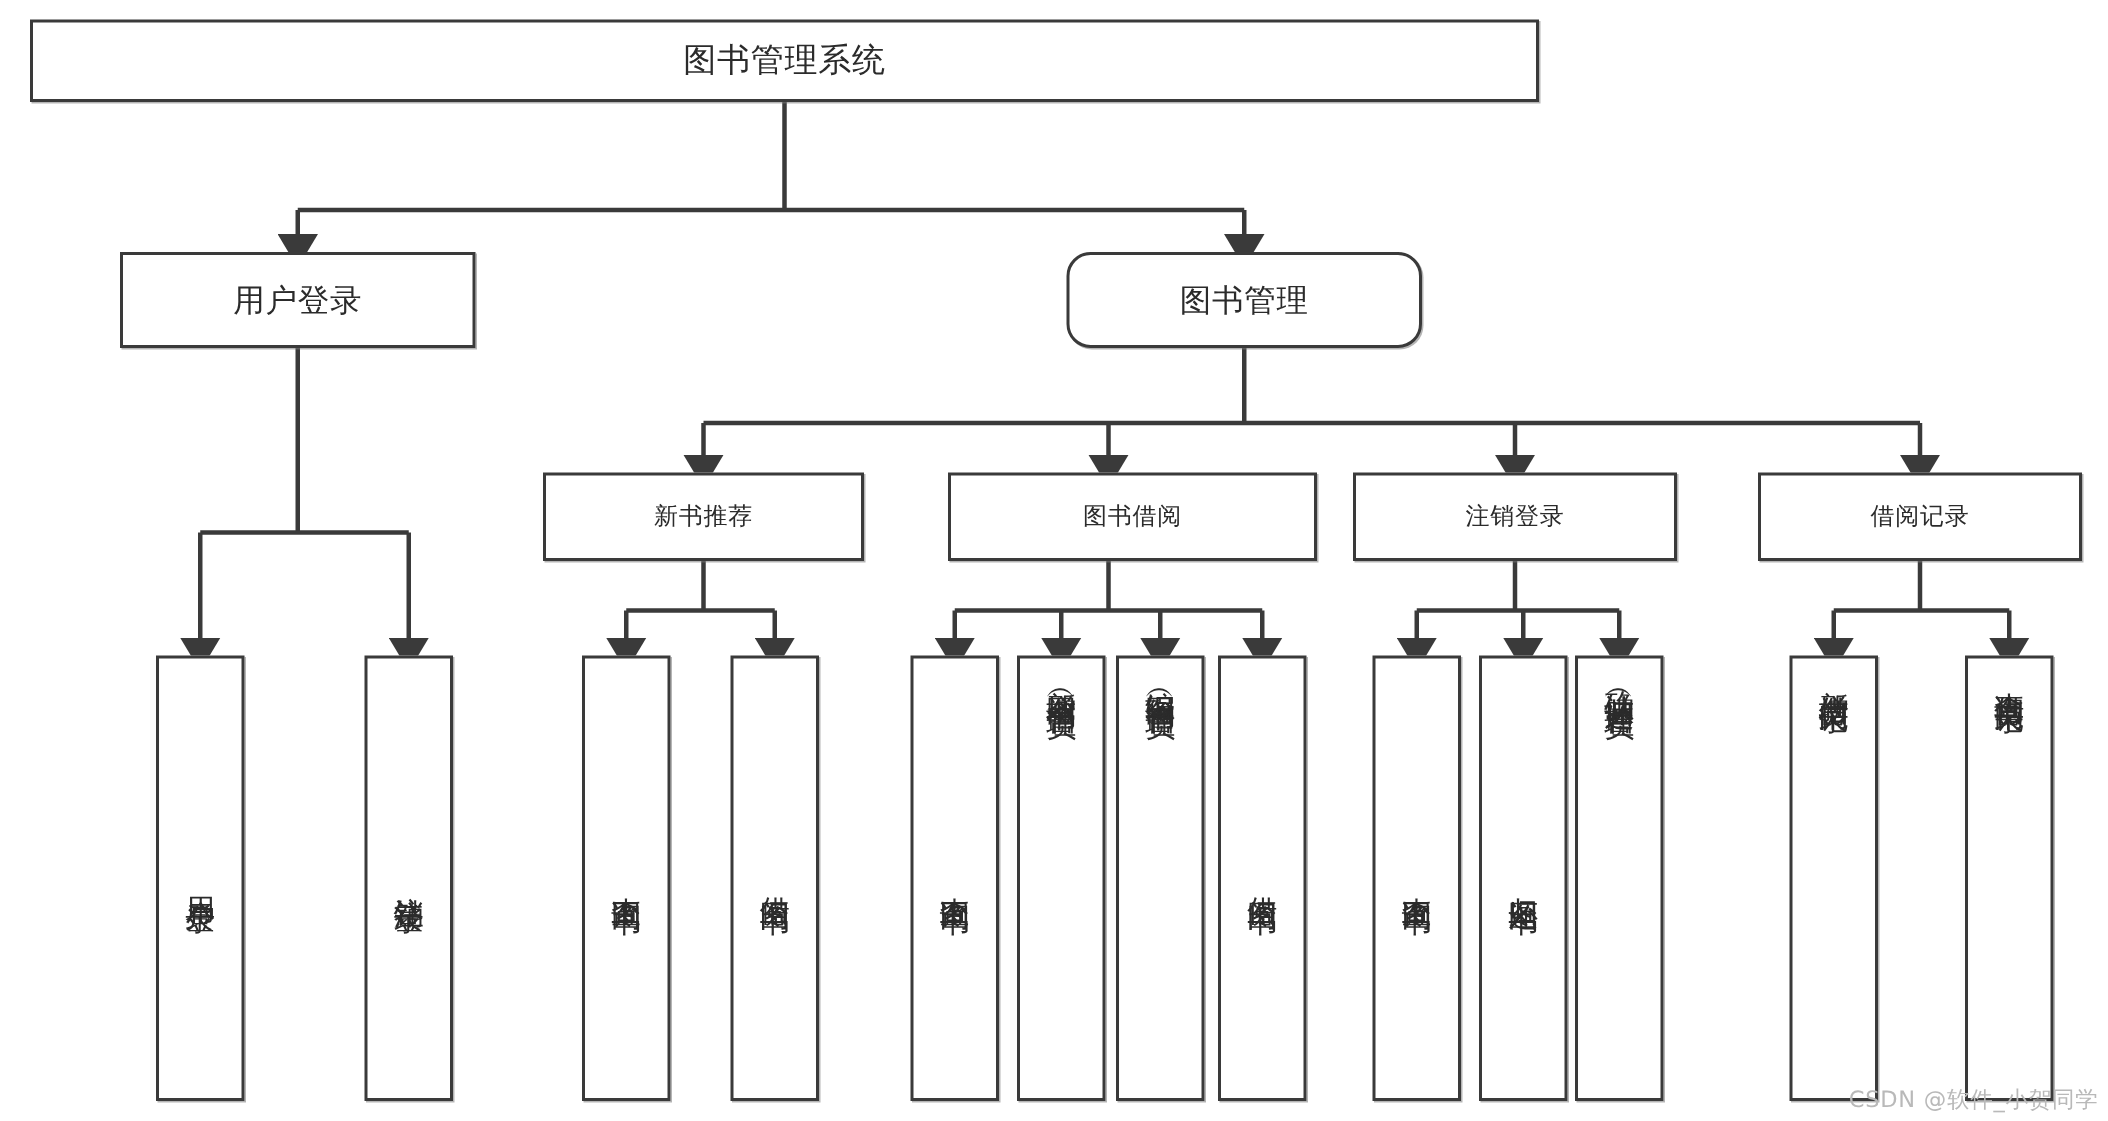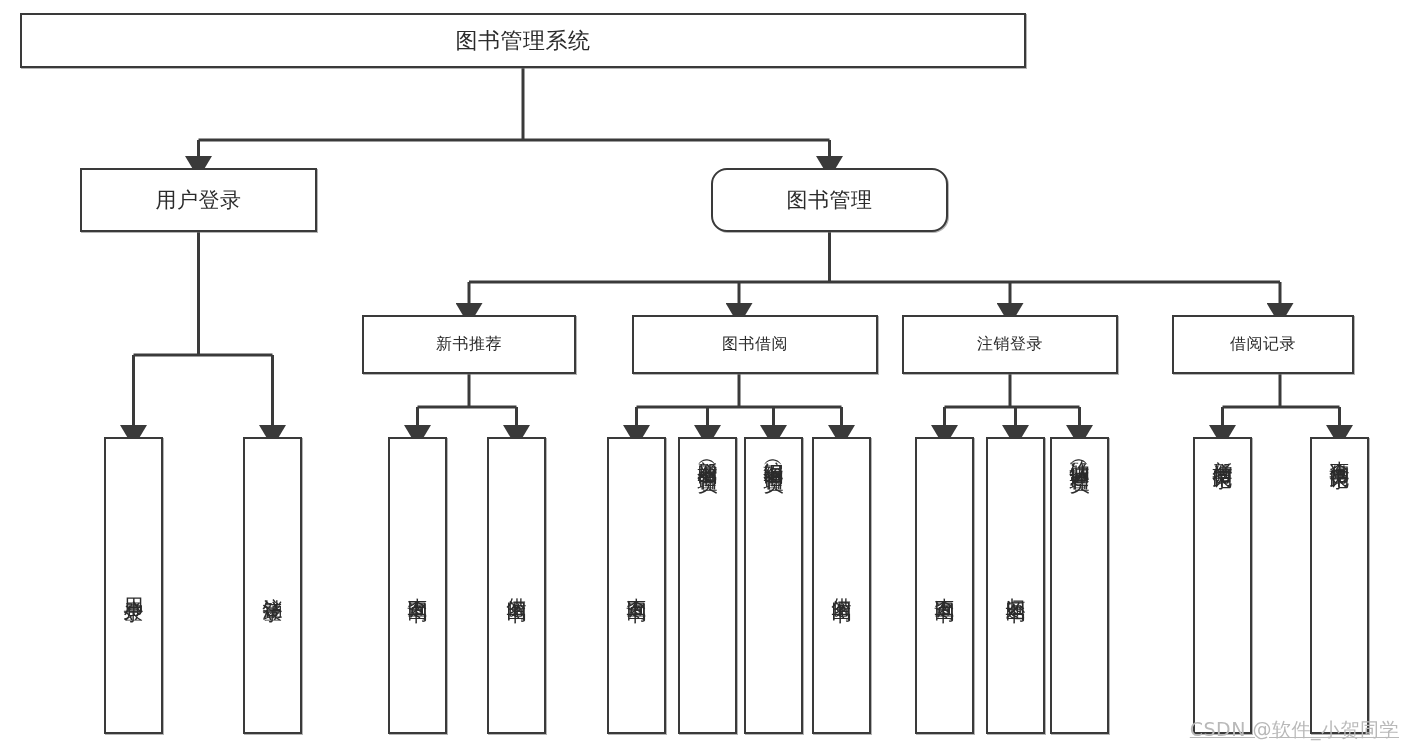--- a/index.html
+++ b/index.html
@@ -66,26 +66,25 @@
     height: 100%;
     display: flex;
     align-items: center;
     justify-content: center;
   }
   .leaf-inner.top-align { align-items: flex-start; padding-top: 6px; }
   .watermark {
     position: absolute;
     right: 6px;
     bottom: 4px;
-    font-size: 19px;
+    font-size: 15px;
     color: #b9b9b9;
     letter-spacing: 0.5px;
     white-space: nowrap;
     pointer-events: none;
-    text-decoration: underline;
   }
 </style>
 </head>
 <body>
 
 <div id="diagram-root">
 
   <svg class="diagram-canvas" viewBox="0 0 1405 747">
     <defs>
       <marker id="arrowhead" markerWidth="9" markerHeight="9" refX="1" refY="4.5" orient="auto" markerUnits="strokeWidth">
@@ -141,21 +140,21 @@
       </div>
       <div class="node-box level3" style="left: 362px; top: 315px; width: 214px; height: 59px;">
         <div class="node-label-h">新书推荐</div>
       </div>
       <div class="node-box level3" style="left: 632px; top: 315px; width: 246px; height: 59px;">
         <div class="node-label-h">图书借阅</div>
       </div>
       <div class="node-box level3" style="left: 902px; top: 315px; width: 216px; height: 59px;">
         <div class="node-label-h">注销登录</div>
       </div>
-      <div class="node-box level3" style="left: 1172px; top: 315px; width: 182px; height: 59px;">
+      <div class="node-box level3" style="left: 1172px; top: 315px; width: 216px; height: 59px;">
         <div class="node-label-h">借阅记录</div>
       </div>
       <div class="node-box leaf" style="left: 104px; top: 437px; width: 59px; height: 297px;">
         <div class="leaf-inner">
           <div class="node-label-v">用户登录</div>
         </div>
       </div>
       <div class="node-box leaf" style="left: 243px; top: 437px; width: 59px; height: 297px;">
         <div class="leaf-inner">
           <div class="node-label-v">注销登录</div>

